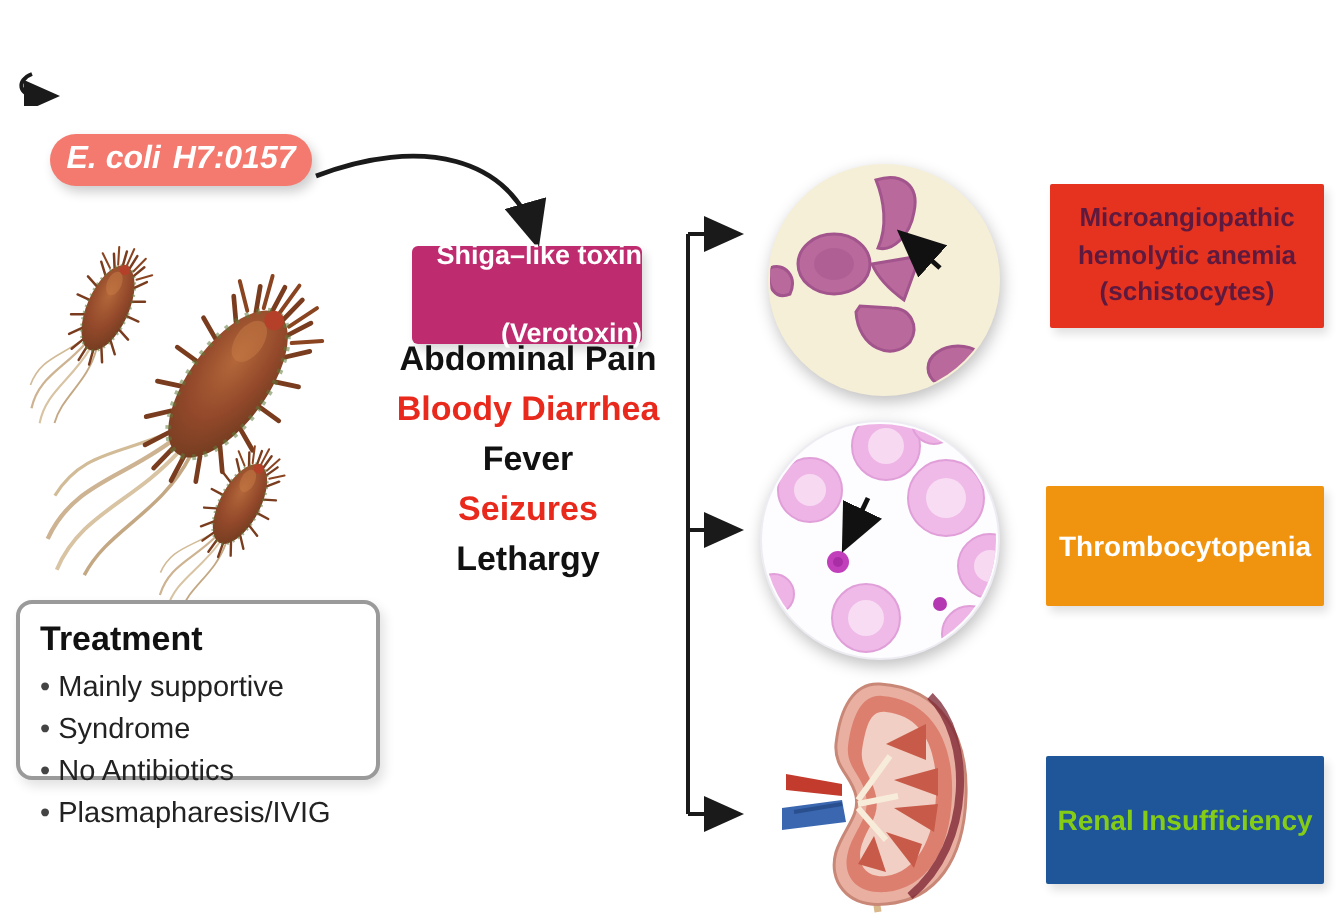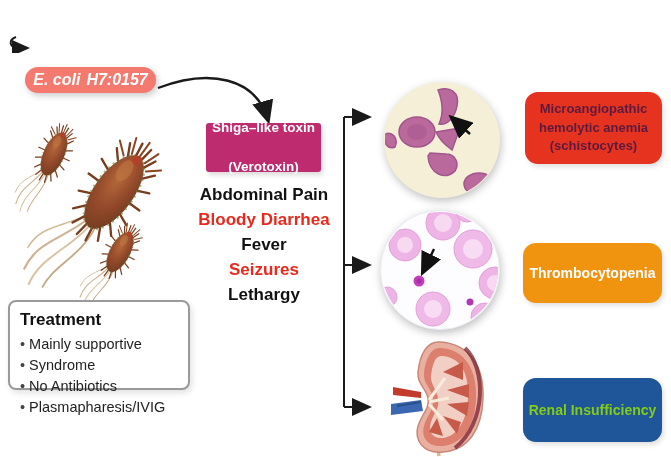--- a/index.html
+++ b/index.html
@@ -26,29 +26,29 @@
     color:#fff;font-weight:bold;font-size:16px;font-style:italic;
     box-shadow:2px 3px 6px rgba(0,0,0,.20);
   }
   .cause-box .strain{margin-left:6px;}
 
   .curve-arrow{left:150px;top:66px;}
 
   
   .toxin-box{
     left:206px;top:123px;width:115px;height:49px;background:#be2b6f;border-radius:3px;
-    display:flex;flex-direction:column;align-items:center;justify-content:center;
+    display:flex;flex-direction:column;align-items:flex-end;justify-content:center;
     color:#fff;font-weight:bold;font-size:13.5px;line-height:1.35;text-align:center;
     box-shadow:2px 3px 5px rgba(0,0,0,.15);
     gap:21px;
   }
 
   
   .symptoms{
-    left:174px;top:182px;width:180px;text-align:center;
+    left:174px;top:167px;width:180px;text-align:center;
     font-size:17px;font-weight:bold;color:#111;line-height:25px;
   }
   .symptoms .red{color:#e8291c;}
 
   
   .treatment-box{
     left:8px;top:300px;width:182px;height:90px;box-sizing:border-box;
     background:#fff;border:2px solid #9a9a9a;border-radius:8px;
     padding:8px 10px;box-shadow:2px 3px 6px rgba(0,0,0,.12);
   }
@@ -59,21 +59,21 @@
   
   .circle{
     border-radius:50%;box-shadow:1px 3px 8px rgba(0,0,0,.25);
   }
   .circle.smear1{left:384px;top:82px;width:116px;height:116px;background:#f6efd7;}
   .circle.smear2{left:380px;top:210px;width:120px;height:120px;background:#fdfcff;border:1px solid #ececf2;box-sizing:border-box;}
 
   
   .finding{
     box-sizing:border-box;display:flex;align-items:center;justify-content:center;text-align:center;
-    font-weight:bold;border-radius:13px;box-shadow:2px 3px 5px rgba(0,0,0,.12);
+    font-weight:bold;border-radius:1px;box-shadow:2px 3px 5px rgba(0,0,0,.12);
   }
   .finding.anemia{left:525px;top:92px;width:137px;height:72px;background:#e63320;color:#5e1a3e;font-size:13px;line-height:1.45;padding:4px 6px;}
   .finding.platelets{left:523px;top:243px;width:139px;height:60px;background:#f0930f;color:#fff;font-size:14px;padding:2px;text-align:right;}
   .finding.renal{left:523px;top:378px;width:139px;height:64px;background:#1f5699;color:#84cc16;font-size:14px;padding:0 2px;}
 </style>
 </head>
 <body>
 
 <div id="canvas">
 

